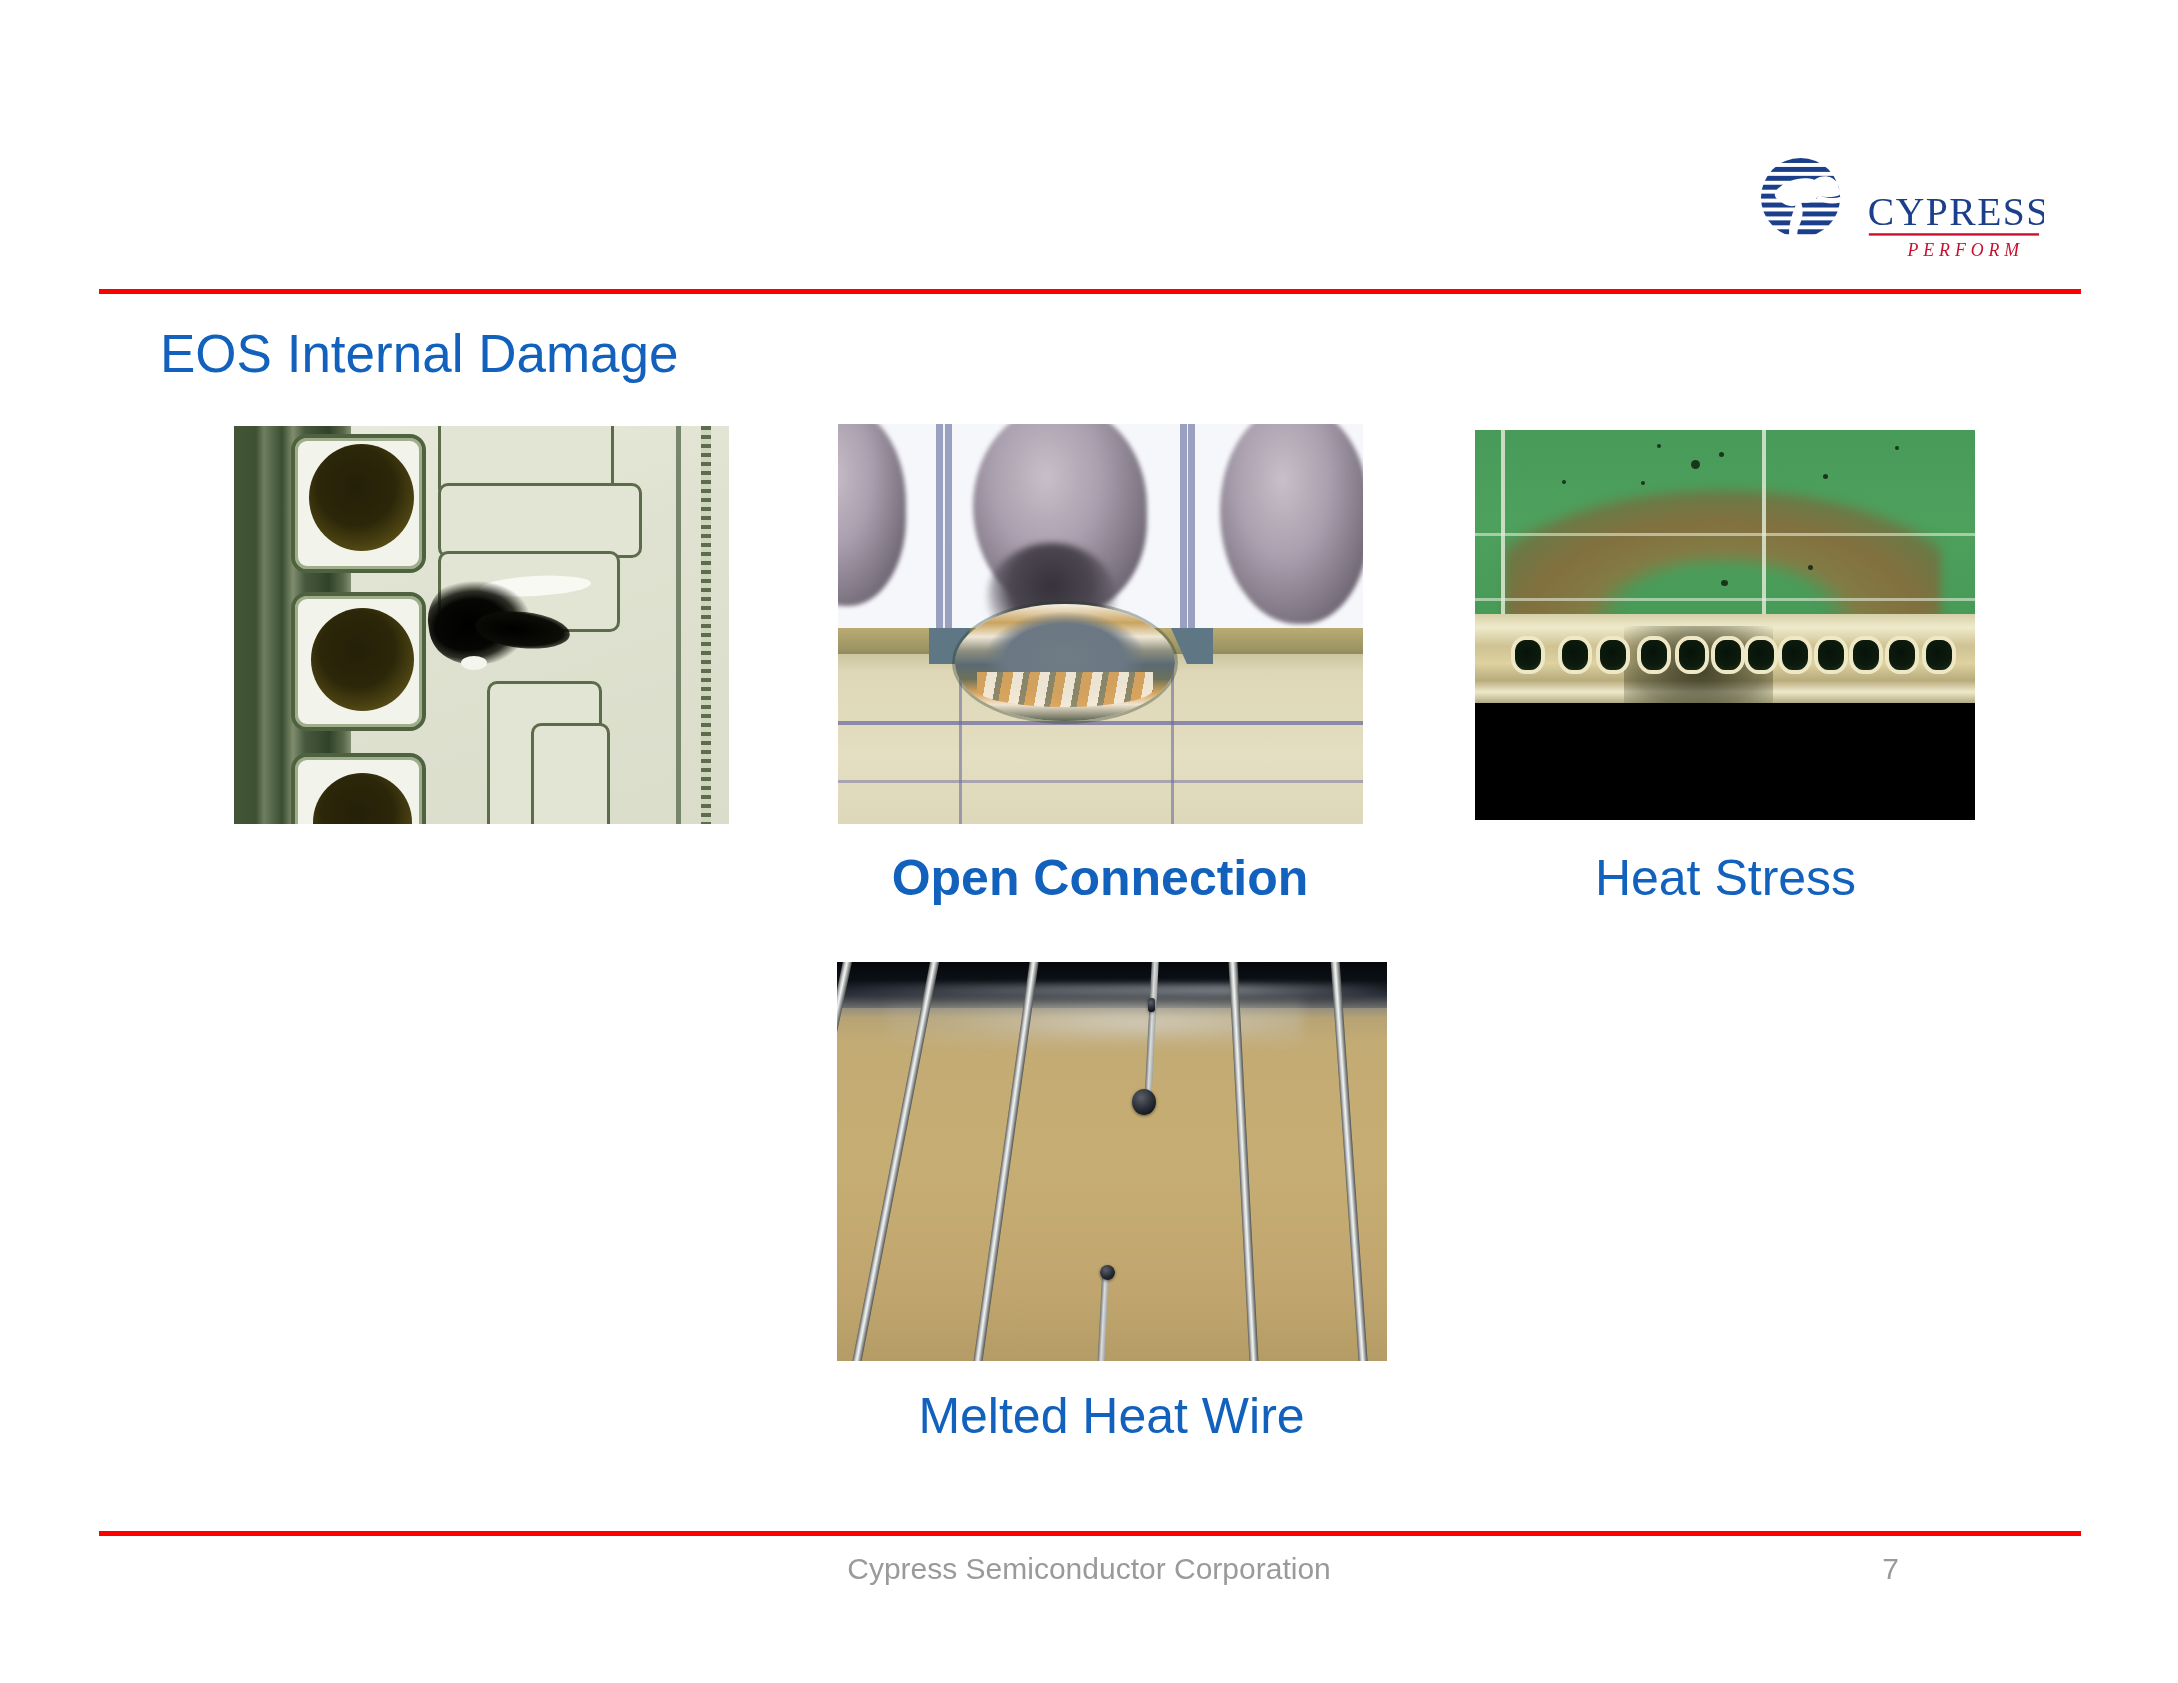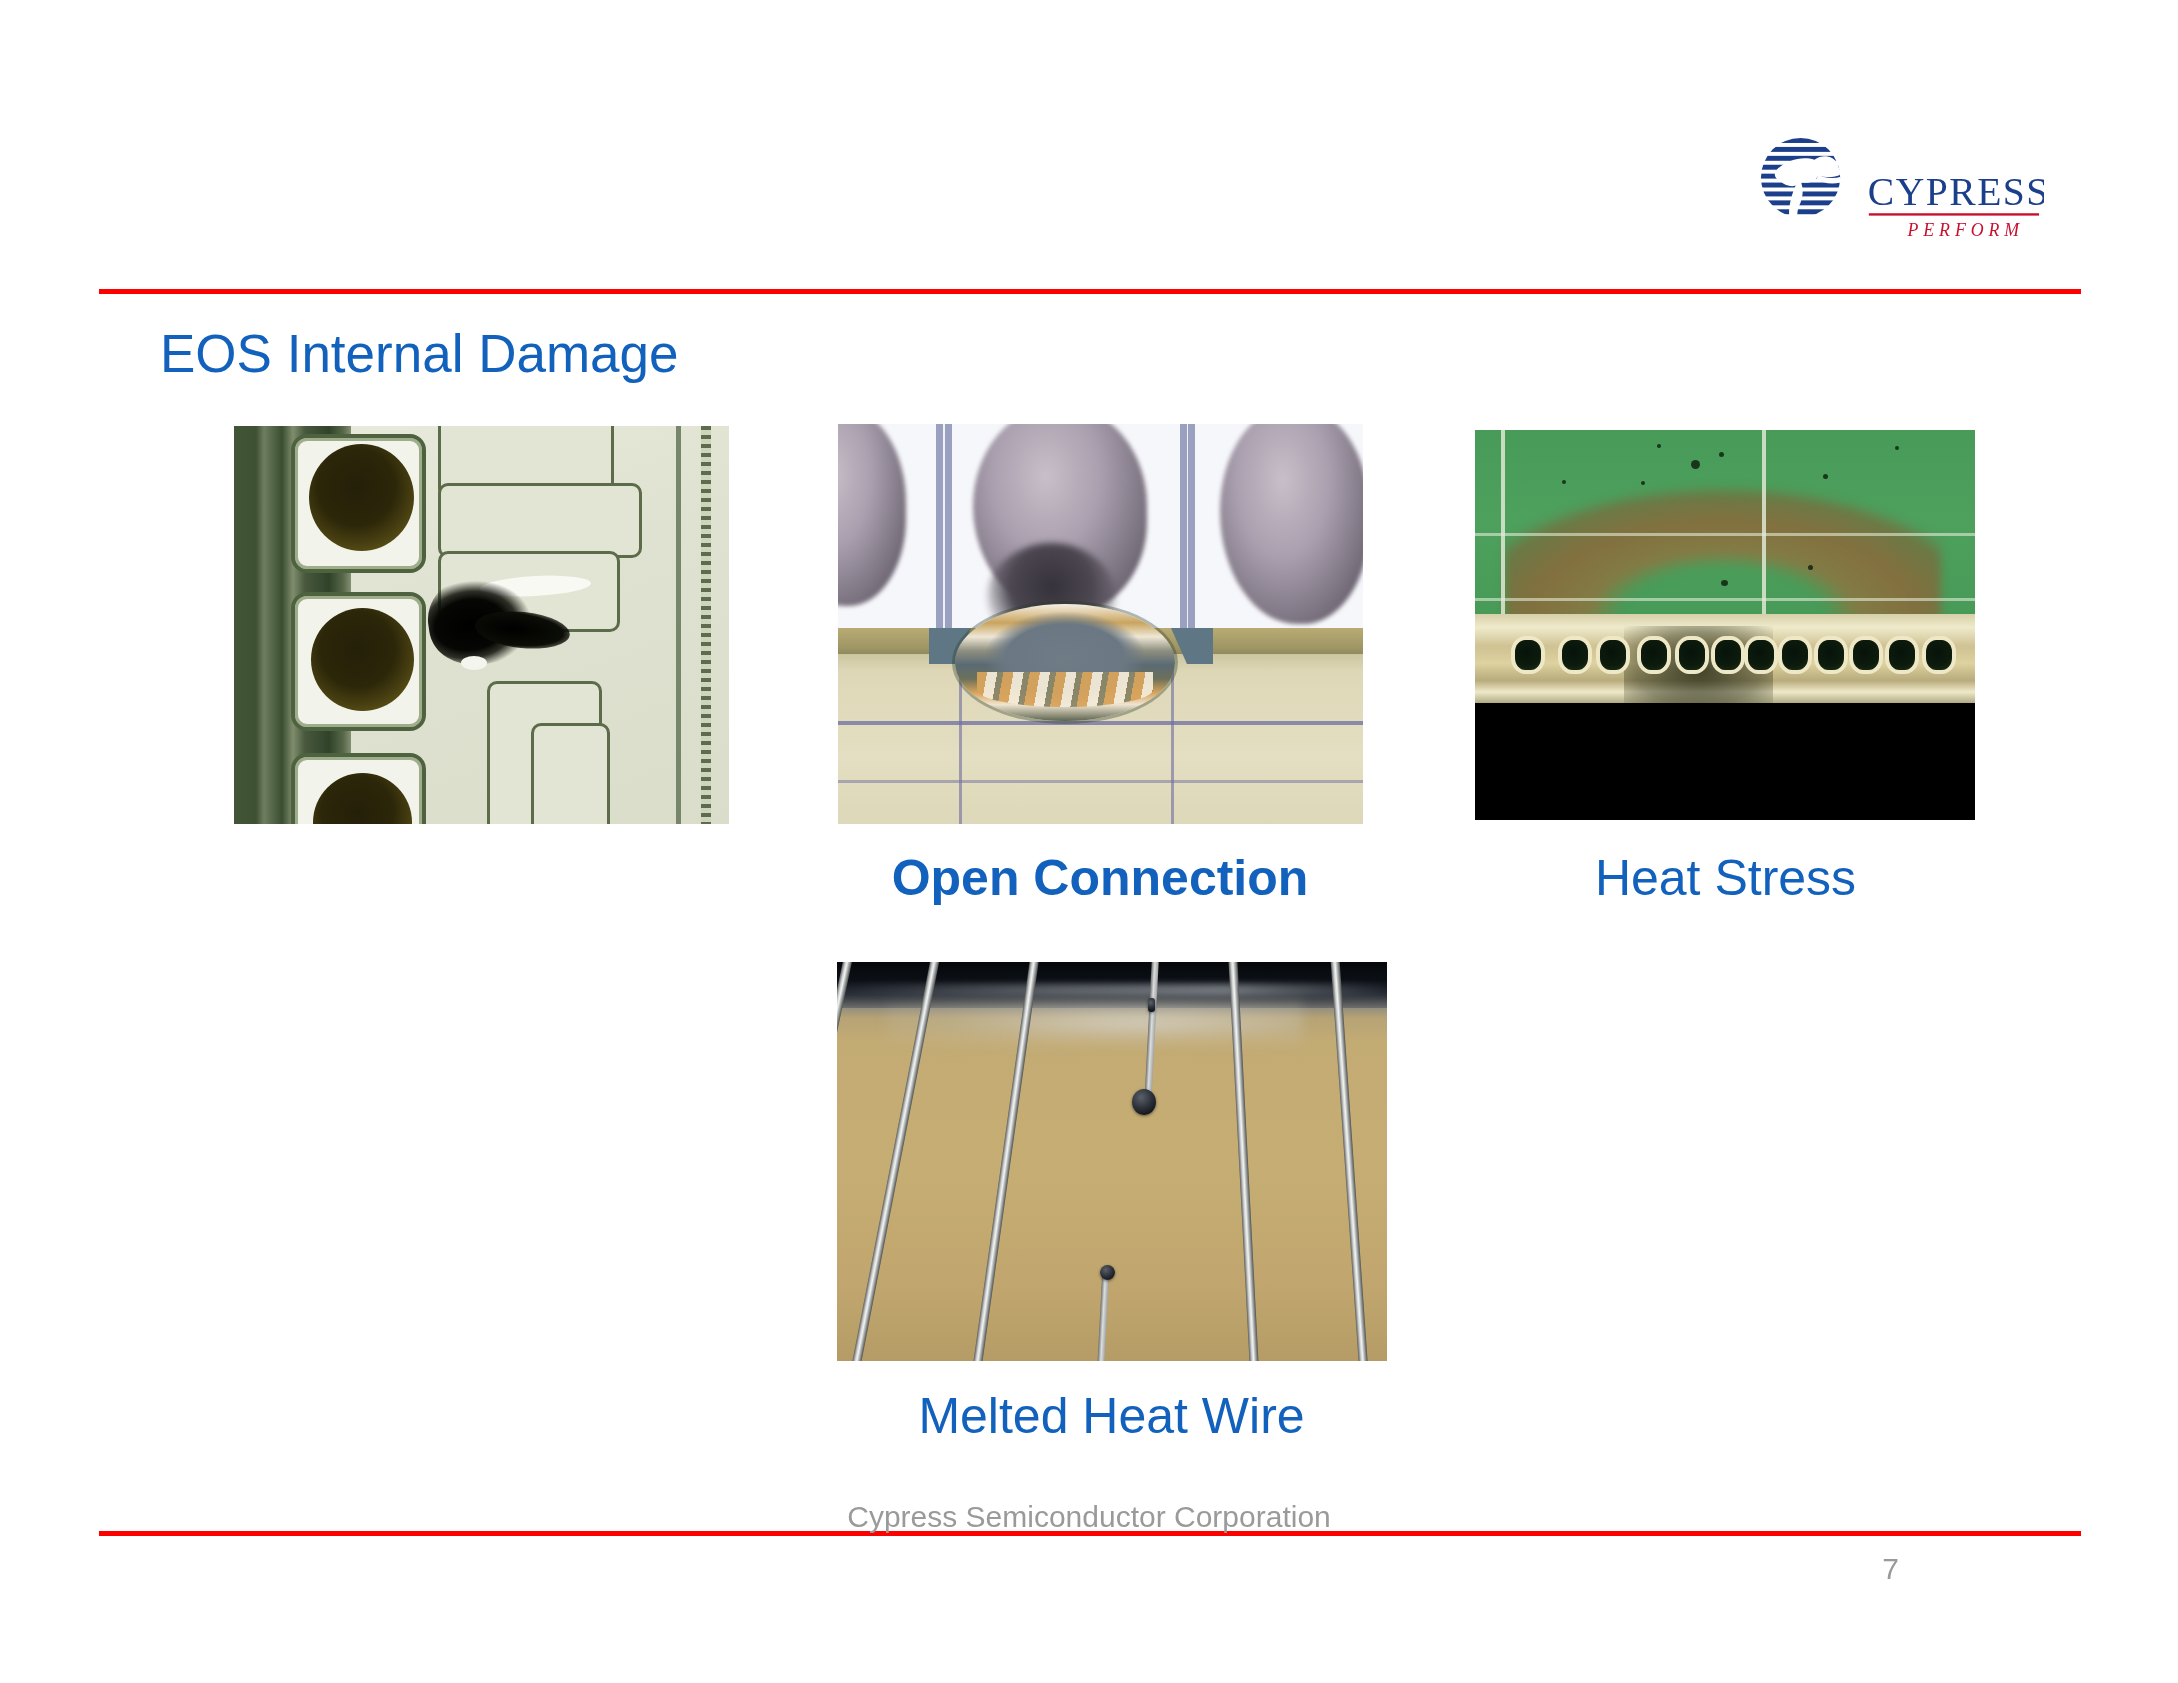--- a/index.html
+++ b/index.html
@@ -41,21 +41,21 @@
     top: 289px;
     width: 1982px;
     height: 5px;
     background: #FF0000;
   }
 
   
   .logo {
     position: absolute;
     left: 1757px;
-    top: 134px;
+    top: 154px;
     width: 287px;
     height: 109px;
   }
   .logo svg { display:block; width: 287px; height: 109px; }
 
   
   .section-heading {
     position: absolute;
     left: 160px;
     top: 327px;
@@ -343,21 +343,21 @@
   .footer-rule {
     position: absolute;
     left: 99px;
     top: 1531px;
     width: 1982px;
     height: 5px;
     background: #FF0000;
   }
   .footer-text {
     position: absolute;
-    left: 0; top: 1500px; width: 2178px;
+    left: 0; top: 1552px; width: 2178px;
     text-align: center;
     font-size: 30px;
     color: #9a9a9a;
   }
   .footer-page {
     position: absolute;
     left: 1861px; top: 1552px; width: 59px;
     text-align: center;
     font-size: 30px;
     color: #9a9a9a;

